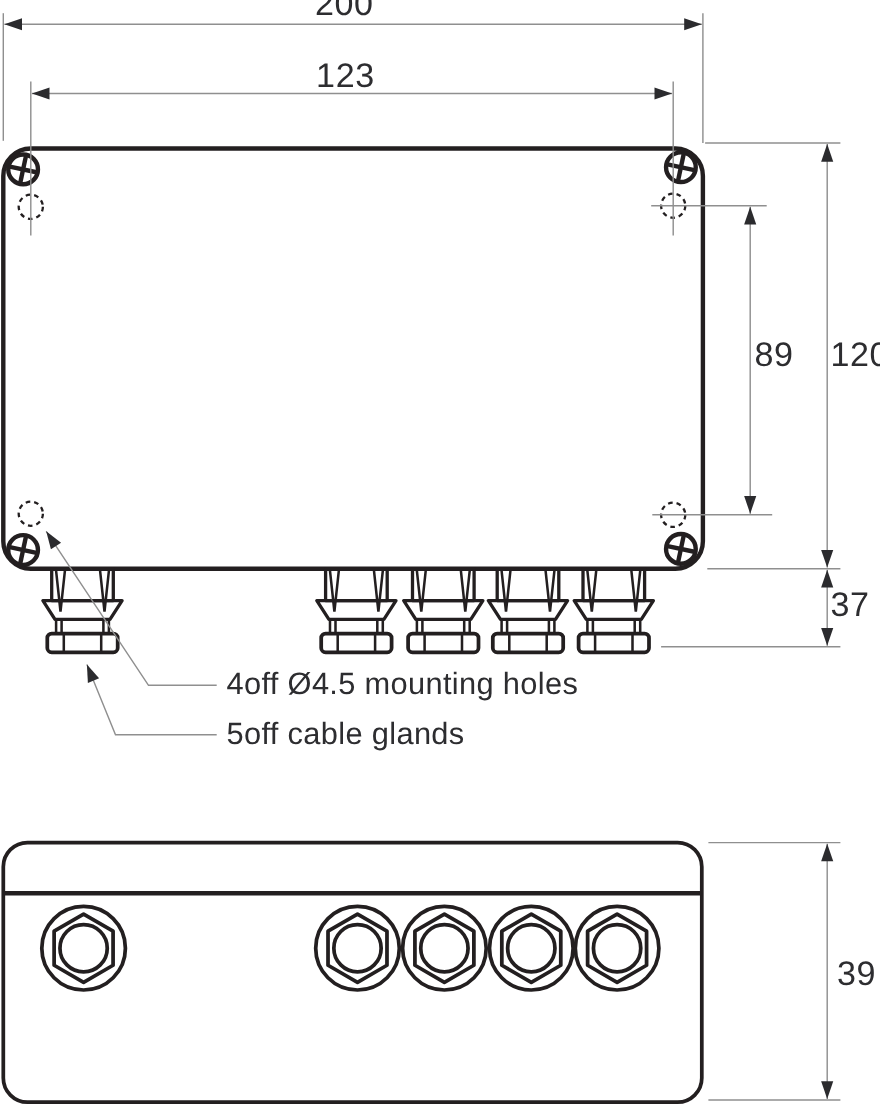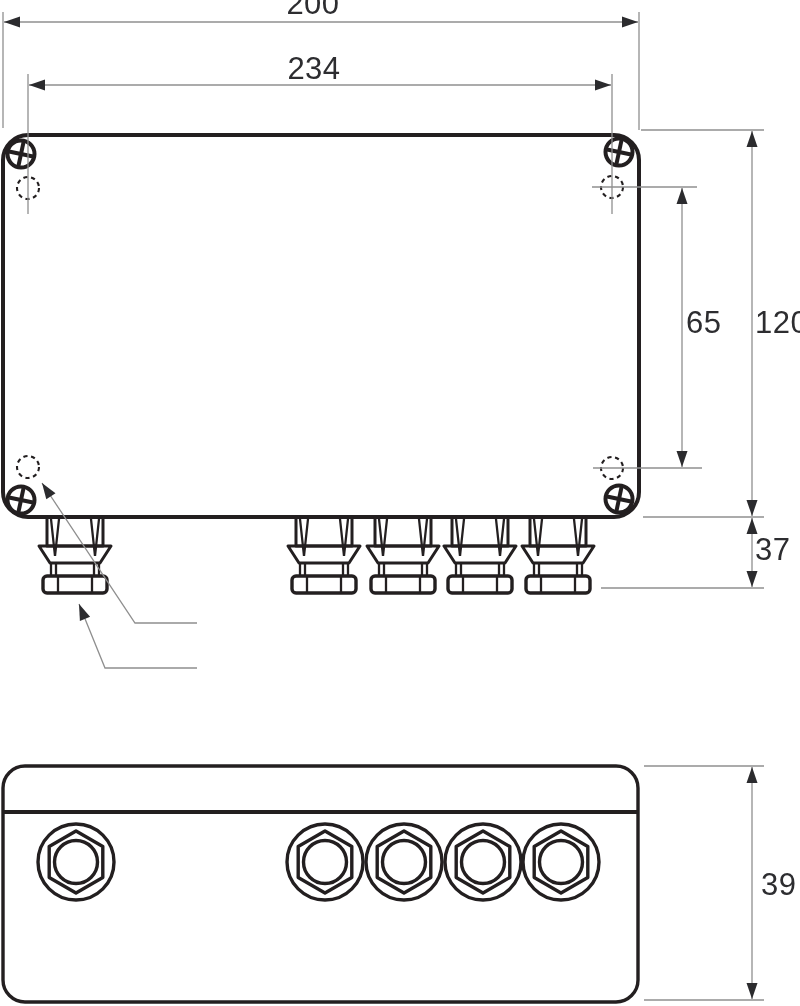--- a/index.html
+++ b/index.html
@@ -163,20 +163,22 @@
 
       <line x1="644" y1="766" x2="764" y2="766" class="dim"></line>
       <line x1="644" y1="1000" x2="764" y2="1000" class="dim"></line>
       <line x1="752" y1="767" x2="752" y2="999" class="dim"></line>
       <polygon points="752,767 746.5,783 757.5,783" class="arr"></polygon>
       <polygon points="752,999 746.5,983 757.5,983" class="arr"></polygon>
     </g>
   </svg>
 
   <div class="dimtext centered" style="left:313px;top:-12px;">200</div>
-  <div class="dimtext centered" style="left:314px;top:53px;">234</div>
-  <div class="dimtext" style="left:686px;top:307px;">65</div>
+  <div class="dimtext centered" style="left:314px;top:53px;">123</div>
+  <div class="dimtext" style="left:686px;top:307px;">89</div>
   <div class="dimtext" style="left:755px;top:307px;">120</div>
   <div class="dimtext" style="left:755px;top:534px;">37</div>
   <div class="dimtext" style="left:761px;top:869px;">39</div>
 
+  <div class="labeltext" style="left:206px;top:607px;">4off Ø4.5 mounting holes</div>
+  <div class="labeltext" style="left:206px;top:652px;">5off cable glands</div>
 
 </div>
 
 </body></html>

